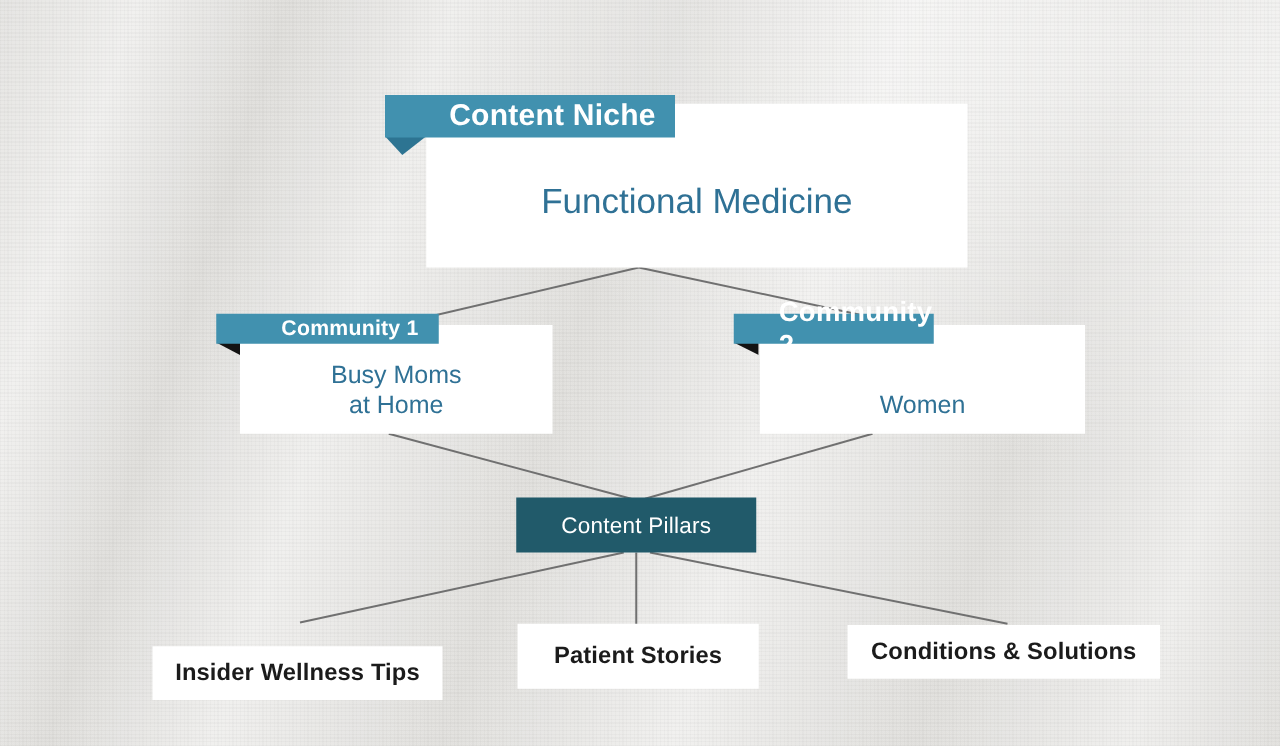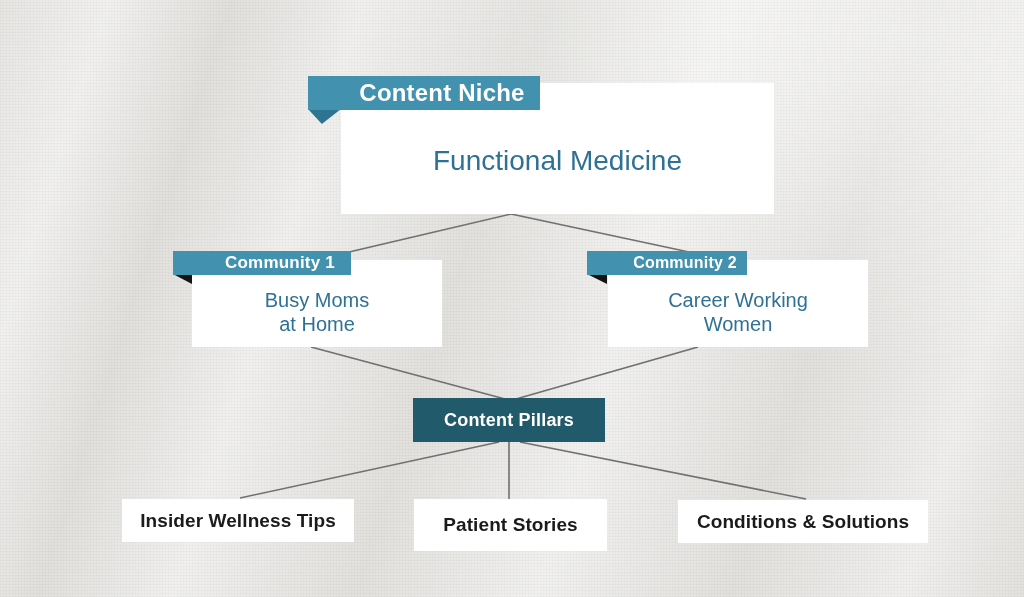--- a/index.html
+++ b/index.html
@@ -83,50 +83,50 @@
 
   
   .niche-banner   { left: 308px; top: 76px;  width: 232px; height: 34px; font-size: 24px; }
   .niche-fold     { left: 308px; top: 109px; width: 33px;  height: 15px; }
   .niche-box      { left: 341px; top: 83px;  width: 433px; height: 131px; font-size: 28px; padding-top: 24px; }
 
   .c1-banner      { left: 173px; top: 251px; width: 178px; height: 24px; font-size: 17px; }
   .c1-fold        { left: 173px; top: 274px; width: 19px;  height: 10px; }
   .c1-box         { left: 192px; top: 260px; width: 250px; height: 87px; font-size: 20px; line-height: 24px; padding-top: 16px; }
 
-  .c2-banner      { left: 587px; top: 251px; width: 160px; height: 24px; font-size: 16px; }
+  .c2-banner      { left: 587px; top: 251px; width: 160px; height: 24px; font-size: 22px; }
   .c2-fold        { left: 587px; top: 274px; width: 20px;  height: 10px; }
   .c2-box         { left: 608px; top: 260px; width: 260px; height: 87px; font-size: 20px; line-height: 24px; padding-top: 16px; }
 
   .pillars-box {
     position: absolute;
     left: 413px; top: 398px; width: 192px; height: 44px;
     background: #215a6a;
     color: #ffffff;
-    font-weight: bold;
+    font-weight: normal;
     font-size: 18px;
     display: flex;
     align-items: center;
     justify-content: center;
     z-index: 2;
     letter-spacing: 0.2px;
   }
   .leaf {
     position: absolute;
     background: #ffffff;
     z-index: 2;
     display: flex;
     align-items: center;
     justify-content: center;
     color: #1b1b1b;
     font-weight: bold;
     font-size: 19px;
     letter-spacing: 0.1px;
   }
-  .leaf-1 { left: 122px; top: 499px; width: 232px; height: 43px; }
+  .leaf-1 { left: 122px; top: 517px; width: 232px; height: 43px; }
   .leaf-2 { left: 414px; top: 499px; width: 193px; height: 52px; }
   .leaf-3 { left: 678px; top: 500px; width: 250px; height: 43px; }
 </style>
 </head>
 <body>
 
 <svg class="connectors" width="1024" height="597" viewBox="0 0 1024 597">
   <g stroke="#707070" stroke-width="1.6" fill="none">
     <line x1="511" y1="214" x2="332" y2="256"></line>
     <line x1="511" y1="214" x2="689" y2="252"></line>
@@ -156,21 +156,21 @@
     <span>at Home</span>
   </span>
 </div>
 
 <div class="fold fold-dark c2-fold"></div>
 <div class="banner c2-banner">
   <span>Community 2</span>
 </div>
 <div class="node teal-text c2-box">
   <span>
-    <span>Career Working</span><br>
+    <br>
     <span>Women</span>
   </span>
 </div>
 
 <div class="pillars-box">
   <span>Content Pillars</span>
 </div>
 
 <div class="leaf leaf-1">
   <span>Insider Wellness Tips</span>

